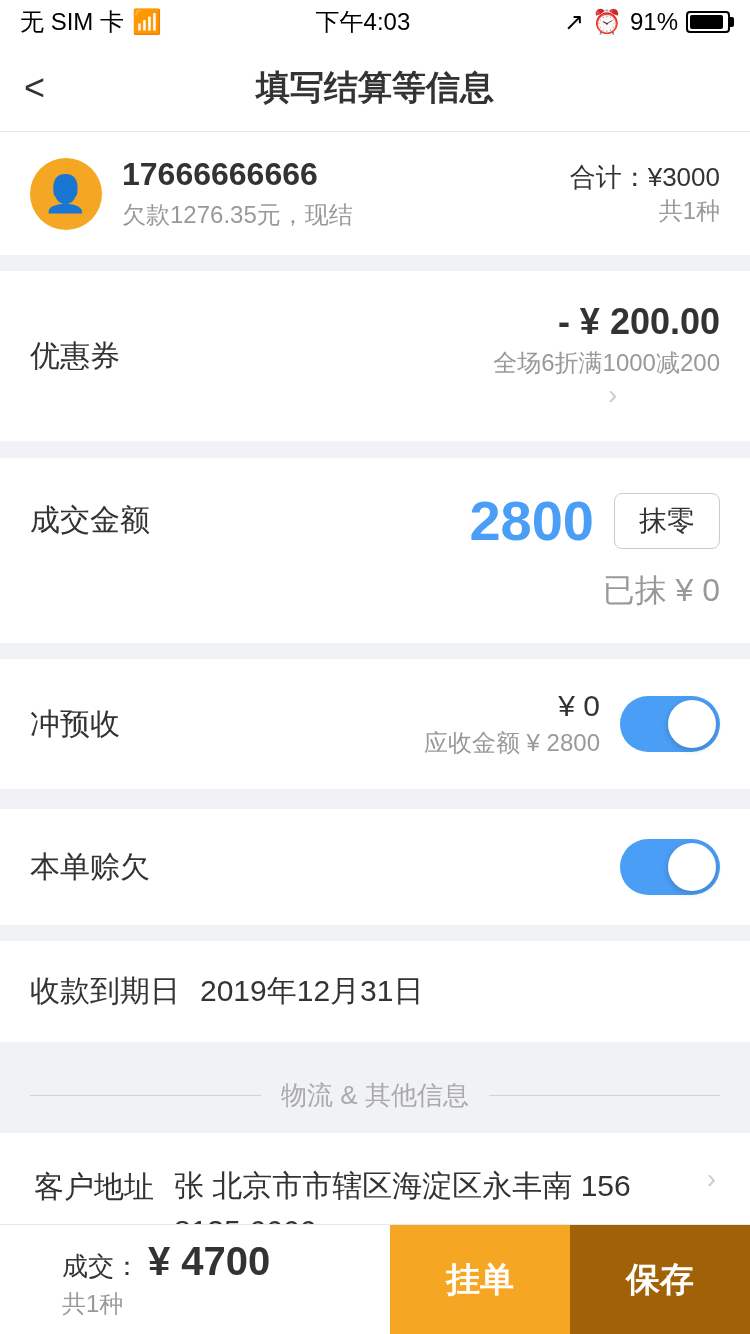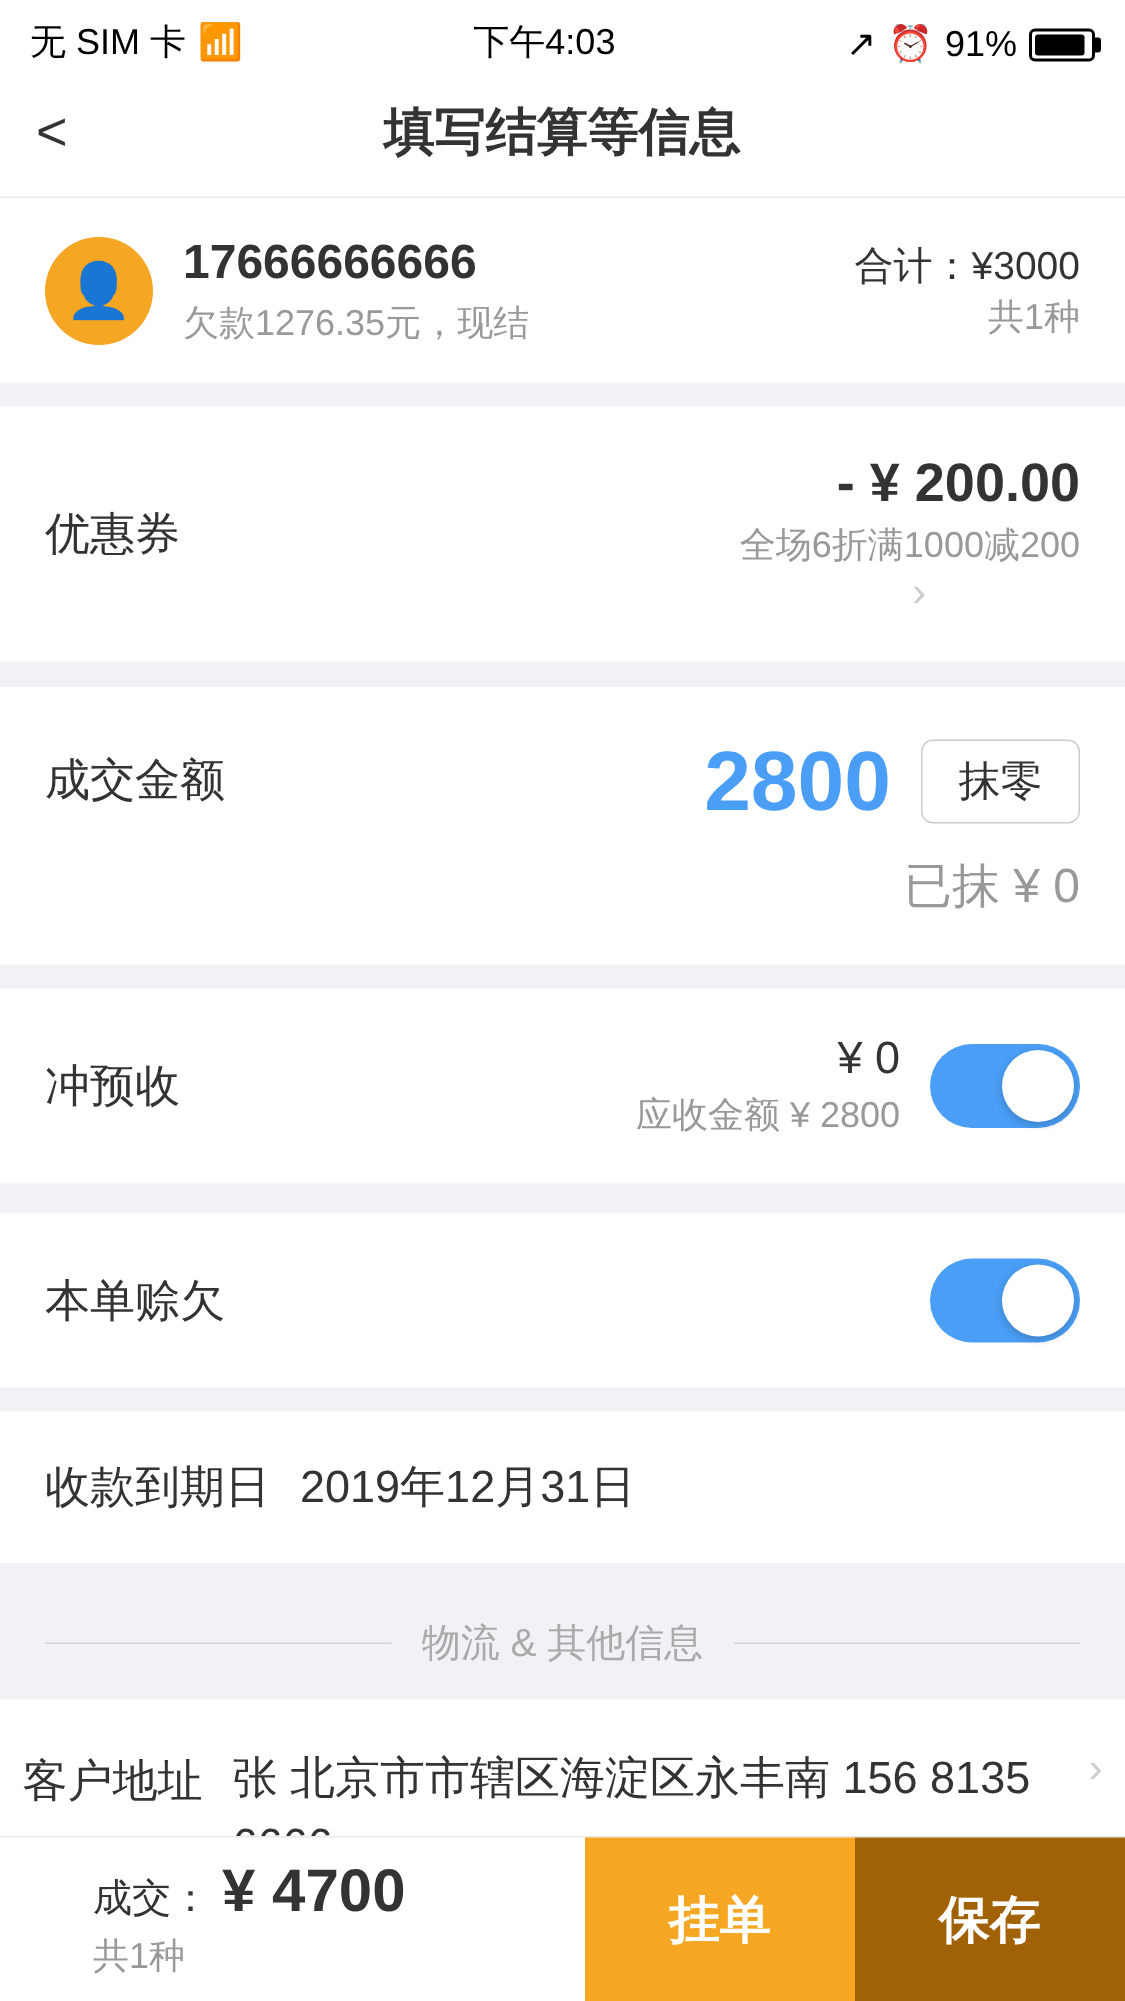--- a/index.html
+++ b/index.html
@@ -13,21 +13,21 @@
       color: #333;
       position: relative;
     }
 
     
     .status-bar {
       width: 100%;
       height: 44px;
       background: #fff;
       display: flex;
-      align-items: flex-end;
+      align-items: center;
       justify-content: space-between;
       padding: 0 20px;
       font-size: 24px;
       color: #000;
     }
     .status-left { display: flex; align-items: center; gap: 8px; }
     .status-center { font-size: 24px; font-weight: 500; }
     .status-right { display: flex; align-items: center; gap: 8px; font-size: 24px; }
     .battery-icon {
       width: 44px; height: 22px;
@@ -216,21 +216,21 @@
     .divider-line {
       flex: 1;
       height: 1px;
       background: #d0d4da;
     }
     .divider-label { font-size: 26px; color: #aaa; white-space: nowrap; }
 
     
     .address-row {
       background: #fff;
-      padding: 30px 15px;
+      padding: 30px 34px;
       display: flex;
       align-items: flex-start;
       justify-content: space-between;
       margin-bottom: 16px;
     }
     .address-label { font-size: 30px; color: #333; flex-shrink: 0; margin-right: 20px; padding-top: 4px; }
     .address-value { font-size: 30px; color: #333; flex: 1; line-height: 1.5; }
 
     
     .bottom-summary {

